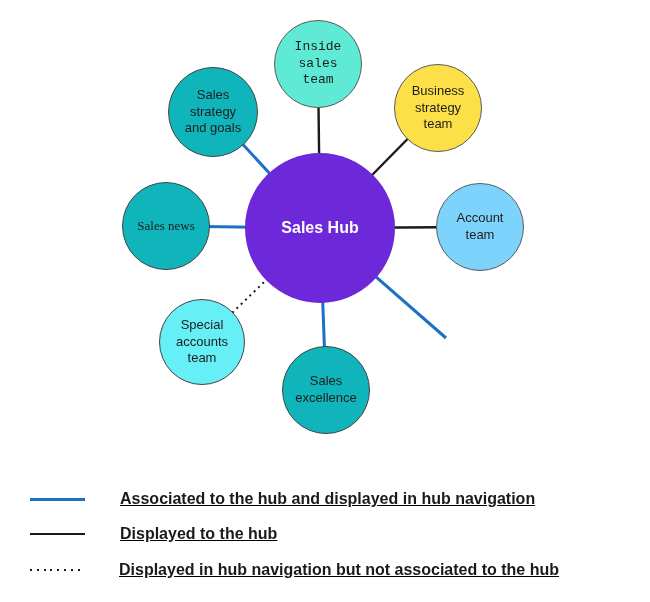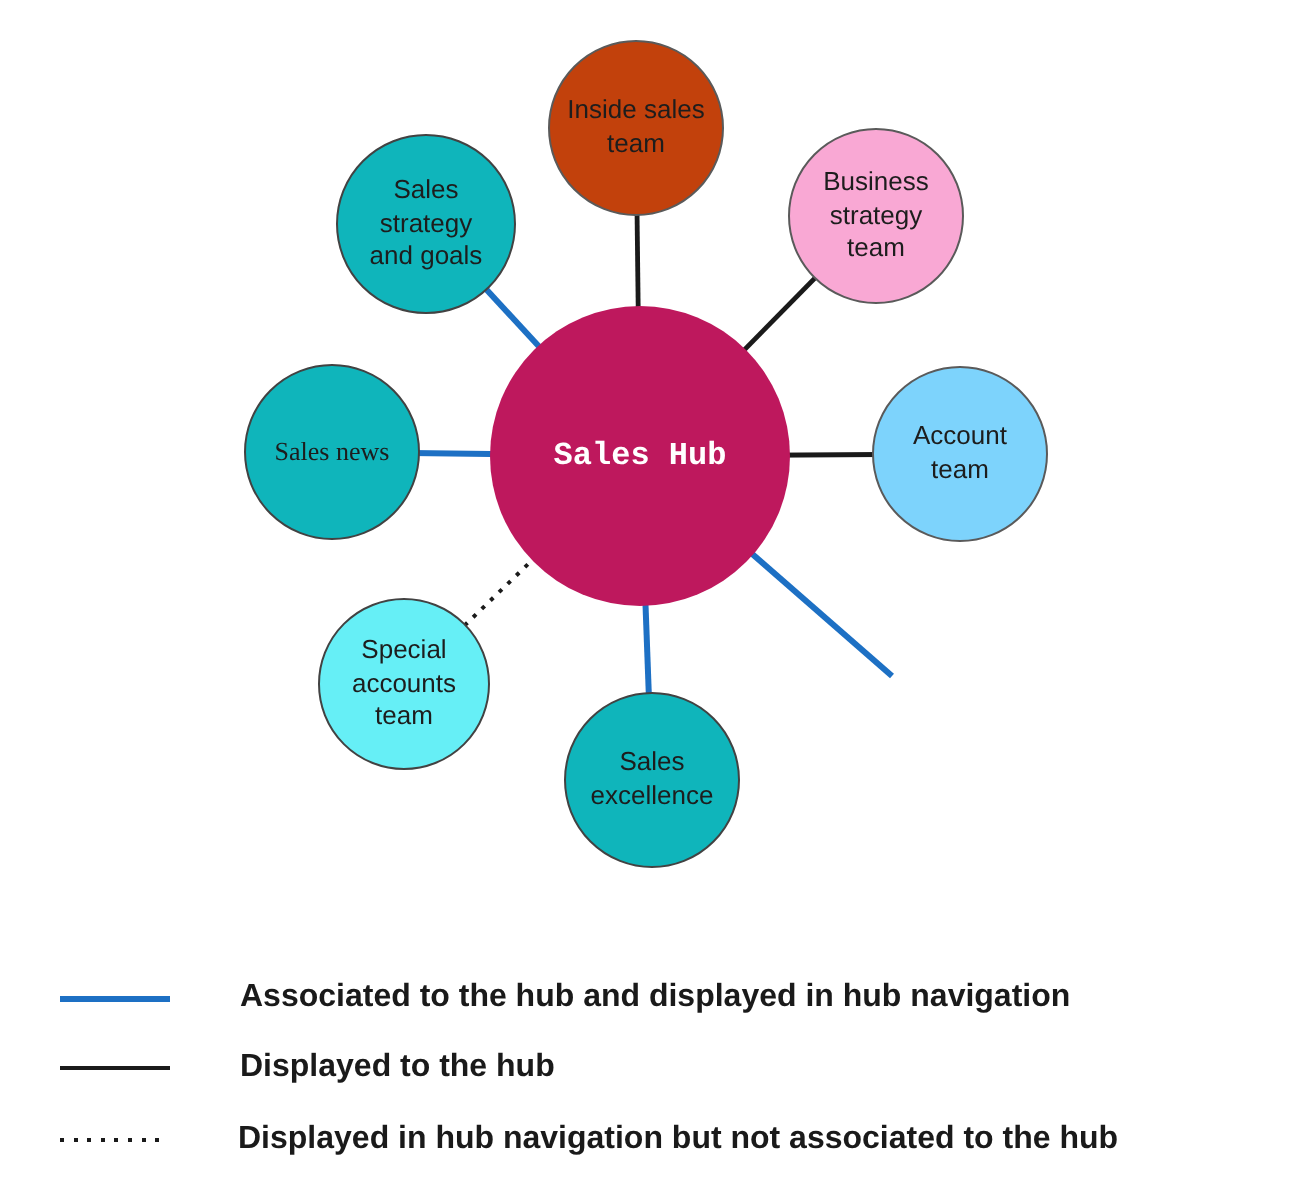--- a/index.html
+++ b/index.html
@@ -60,20 +60,21 @@
   .n-excellence { left: 282px; top: 346px; width: 88px; height: 88px; }
   .n-upcoming   { left: 402px; top: 294px; width: 88px; height: 88px; }
 
   .legend-row {
     position: absolute;
     left: 30px;
     height: 20px;
     display: flex;
     align-items: center;
     z-index: 2;
+    text-decoration: underline;
   }
   .legend-row .sample {
     display: inline-block;
     width: 55px;
     flex: 0 0 55px;
   }
   .sample.s-blue  { height: 3px; }
   .sample.s-black { height: 2px; }
   .sample.s-dotted {
     height: 2px;
@@ -102,36 +103,36 @@
     <line x1="320" y1="228" x2="213" y2="112" stroke-width="3" stroke="#1d70c4"></line>
     <line x1="320" y1="228" x2="166" y2="226" stroke-width="3" stroke="#1d70c4"></line>
     <line x1="320" y1="228" x2="326" y2="390" stroke-width="3" stroke="#1d70c4"></line>
     <line x1="320" y1="228" x2="446" y2="338" stroke-width="3" stroke="#1d70c4"></line>
     <line x1="320" y1="228" x2="318" y2="64" stroke-width="2.4" stroke="#1a1a1a"></line>
     <line x1="320" y1="228" x2="438" y2="108" stroke-width="2.4" stroke="#1a1a1a"></line>
     <line x1="320" y1="228" x2="480" y2="227" stroke-width="2.4" stroke="#1a1a1a"></line>
     <line x1="320" y1="228" x2="202" y2="342" stroke-width="2" stroke-dasharray="2 4" stroke="#1a1a1a"></line>
   </svg>
 
-  <div class="node hub" style="background: #be185d; font-family: Liberation Mono, monospace;">
+  <div class="node hub" style="background: #6d28d9;">
     <span class="lbl">Sales Hub</span>
   </div>
 
   <div class="node sat n-strategy" style="background: rgb(15, 181, 187);">
     <span class="lbl">Sales
 strategy
 and goals</span>
   </div>
 
-  <div class="node sat white-node n-inside" style="background: #c2410c;">
+  <div class="node sat white-node n-inside" style="background: #5eead4; font-family: Liberation Mono, monospace;">
     <span class="lbl">Inside sales
 team</span>
   </div>
 
-  <div class="node sat white-node n-business" style="background: #f9a8d4;">
+  <div class="node sat white-node n-business" style="background: #fde047;">
     <span class="lbl">Business
 strategy
 team</span>
   </div>
 
   <div class="node sat n-news" style="background: rgb(15, 181, 187);">
     <span class="lbl">Sales news</span>
   </div>
 
   <div class="node sat white-node n-account" style="background: #7dd3fc;">

